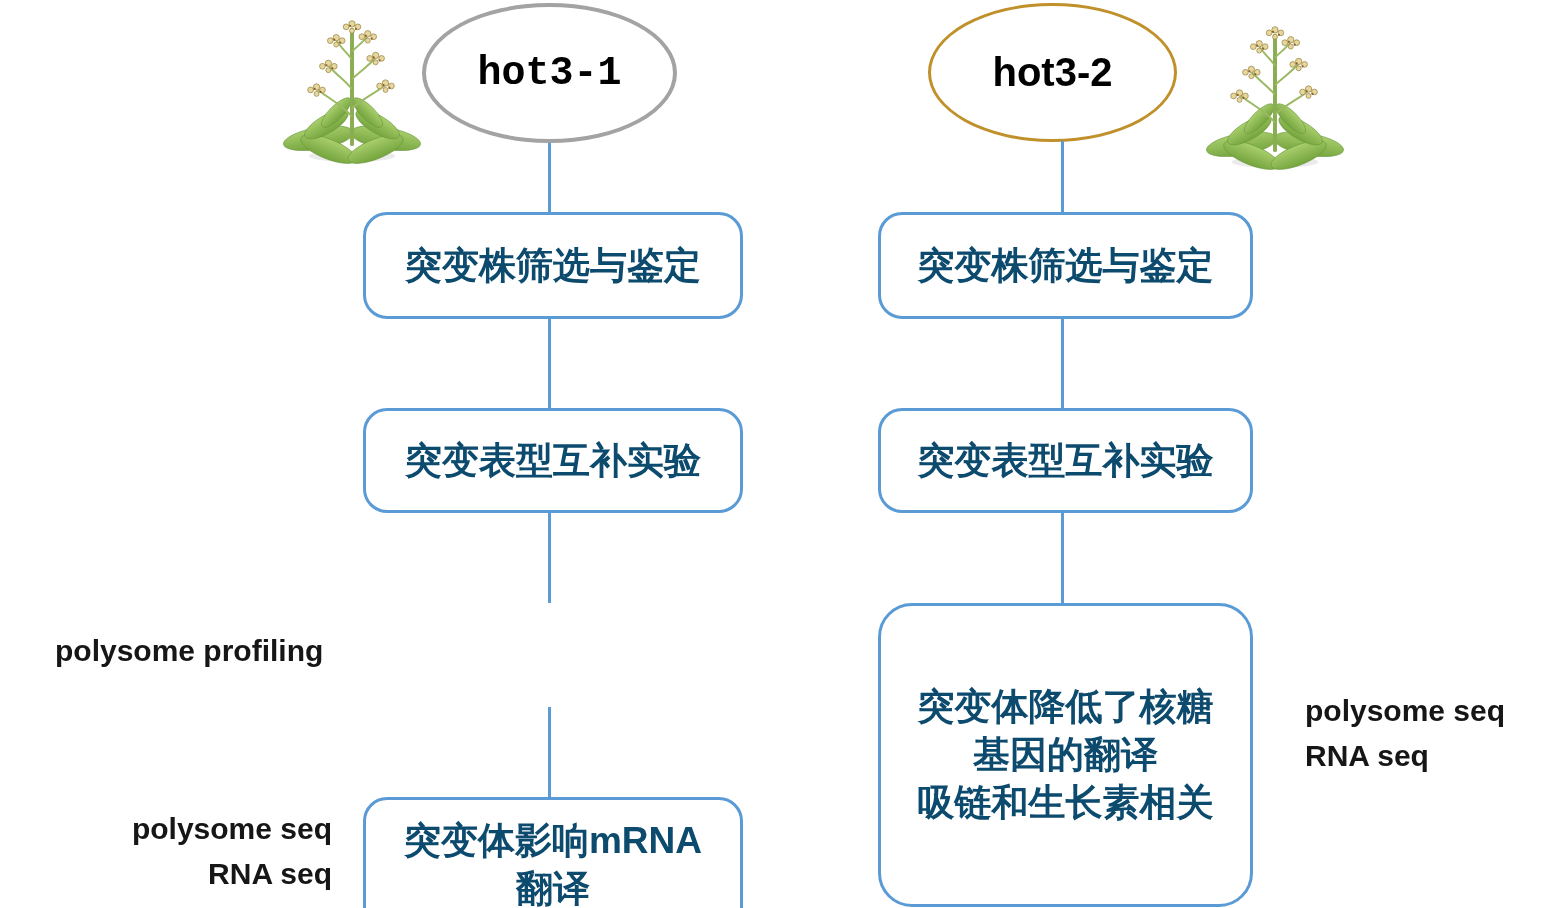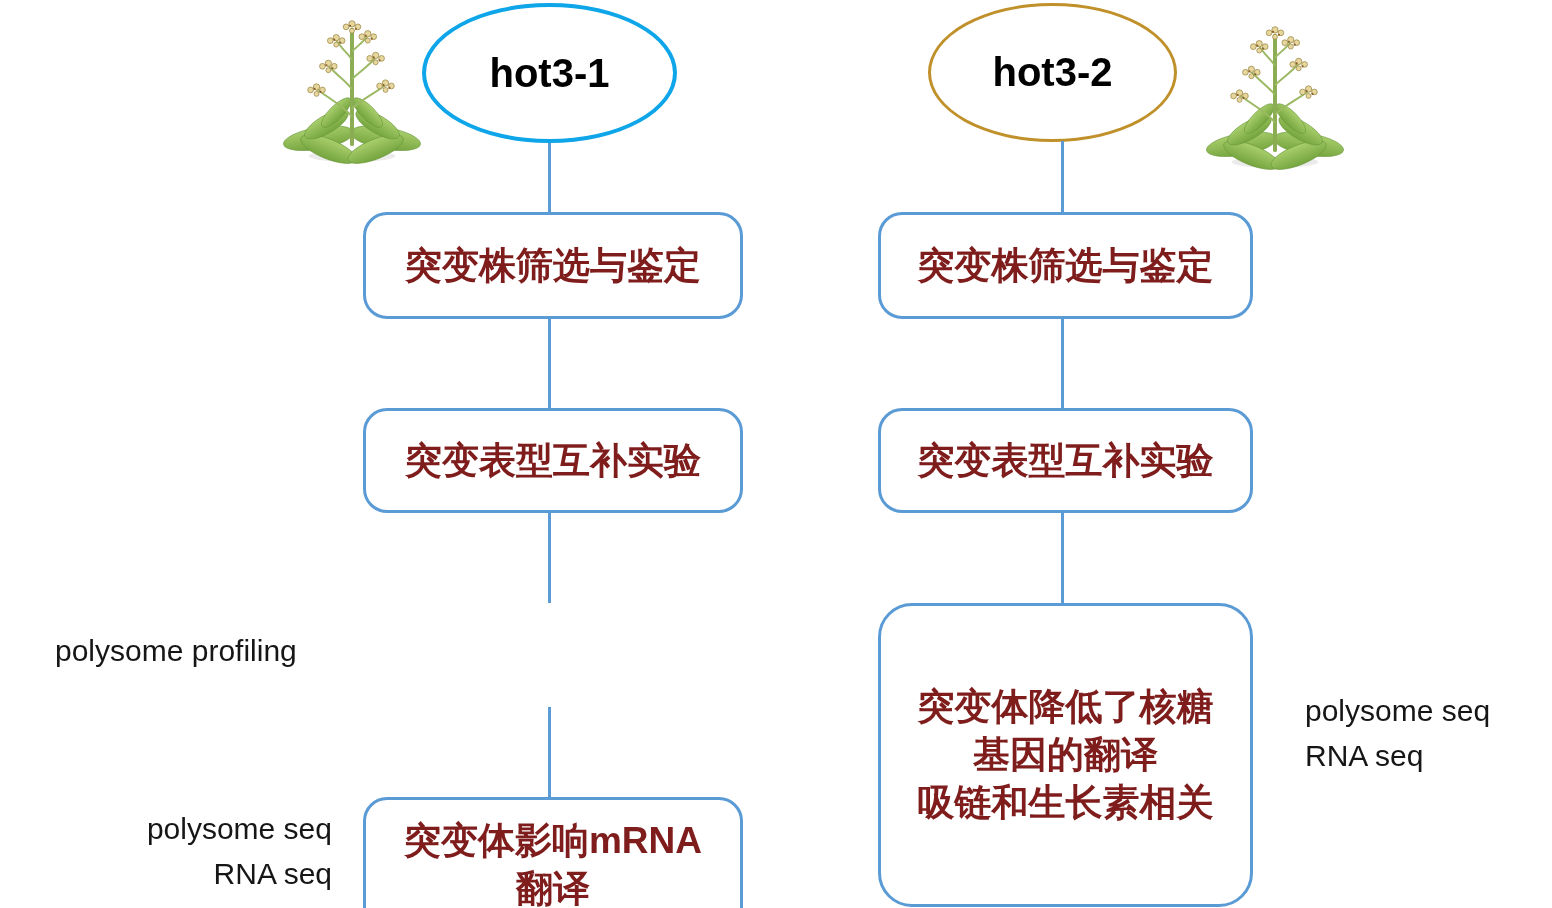--- a/index.html
+++ b/index.html
@@ -6,43 +6,43 @@
   body { background:#ffffff; }
   .canvas {
     position:relative; width:1552px; height:908px; background:#ffffff;
     font-family:"Liberation Sans","DejaVu Sans",sans-serif; overflow:hidden;
   }
   .ellipse {
     position:absolute; border-radius:50%; background:#ffffff;
     display:flex; align-items:center; justify-content:center;
     font-weight:bold; font-size:40px; color:#000;
   }
-  .ellipse.red  { left:422px; top:3px;  width:255px; height:140px; border:4px solid #0ea5e9; }
+  .ellipse.red  { left:422px; top:3px;  width:255px; height:140px; border:4px solid #a3a3a3;font-family:Liberation Mono, monospace; }
   .ellipse.gold { left:928px; top:3px;  width:249px; height:139px; border:3.5px solid #c0902a; }
   .flowbox {
     position:absolute; background:#ffffff; border:3px solid #5b9bd5; border-radius:24px;
     display:flex; flex-direction:column; justify-content:center; align-items:center;
-    text-align:center; font-weight:bold; color:#7f1d1d; font-size:37px; line-height:48px;
+    text-align:center; font-weight:bold; color:#0c4a6e; font-size:37px; line-height:48px;
   }
   #lb1 { left:363px; width:380px; top:212px; height:107px; }
   #lb2 { left:363px; width:380px; top:408px; height:105px; }
   #lb3 { left:363px; width:380px; top:602px; height:106px; }
   #lb4 { left:363px; width:380px; top:797px; height:136px; }
   #rb1 { left:878px; width:375px; top:212px; height:107px; }
   #rb2 { left:878px; width:375px; top:408px; height:105px; }
   #rb3 { left:878px; width:375px; top:603px; height:304px; border-radius:34px; }
   .connector { position:absolute; width:3px; background:#5b9bd5; }
   #cl1 { left:548px;  top:143px; height:70px; }
   #cl2 { left:548px;  top:318px; height:91px; }
   #cl3 { left:548px;  top:512px; height:91px; }
   #cl4 { left:548px;  top:707px; height:91px; }
   #cr1 { left:1061px; top:141px; height:72px; }
   #cr2 { left:1061px; top:318px; height:91px; }
   #cr3 { left:1061px; top:512px; height:92px; }
-  .sidelabel { position:absolute; font-size:30px; color:#161616; line-height:45px; font-weight:normal; }
+  .sidelabel { position:absolute; font-size:30px; color:#161616; line-height:45px; font-weight:bold; }
   #lab-profiling { left:55px;  top:628px; width:292px; text-align:left; }
   #lab-left-seq  { left:90px;  top:806px; width:242px; text-align:right; }
   #lab-right-seq { left:1305px; top:688px; width:230px; text-align:left; }
   .plant { position:absolute; }
   #plant-left  { left:283px;  top:6px;  }
   #plant-right { left:1206px; top:12px; }
 </style>
 </head>
 <body>
 

